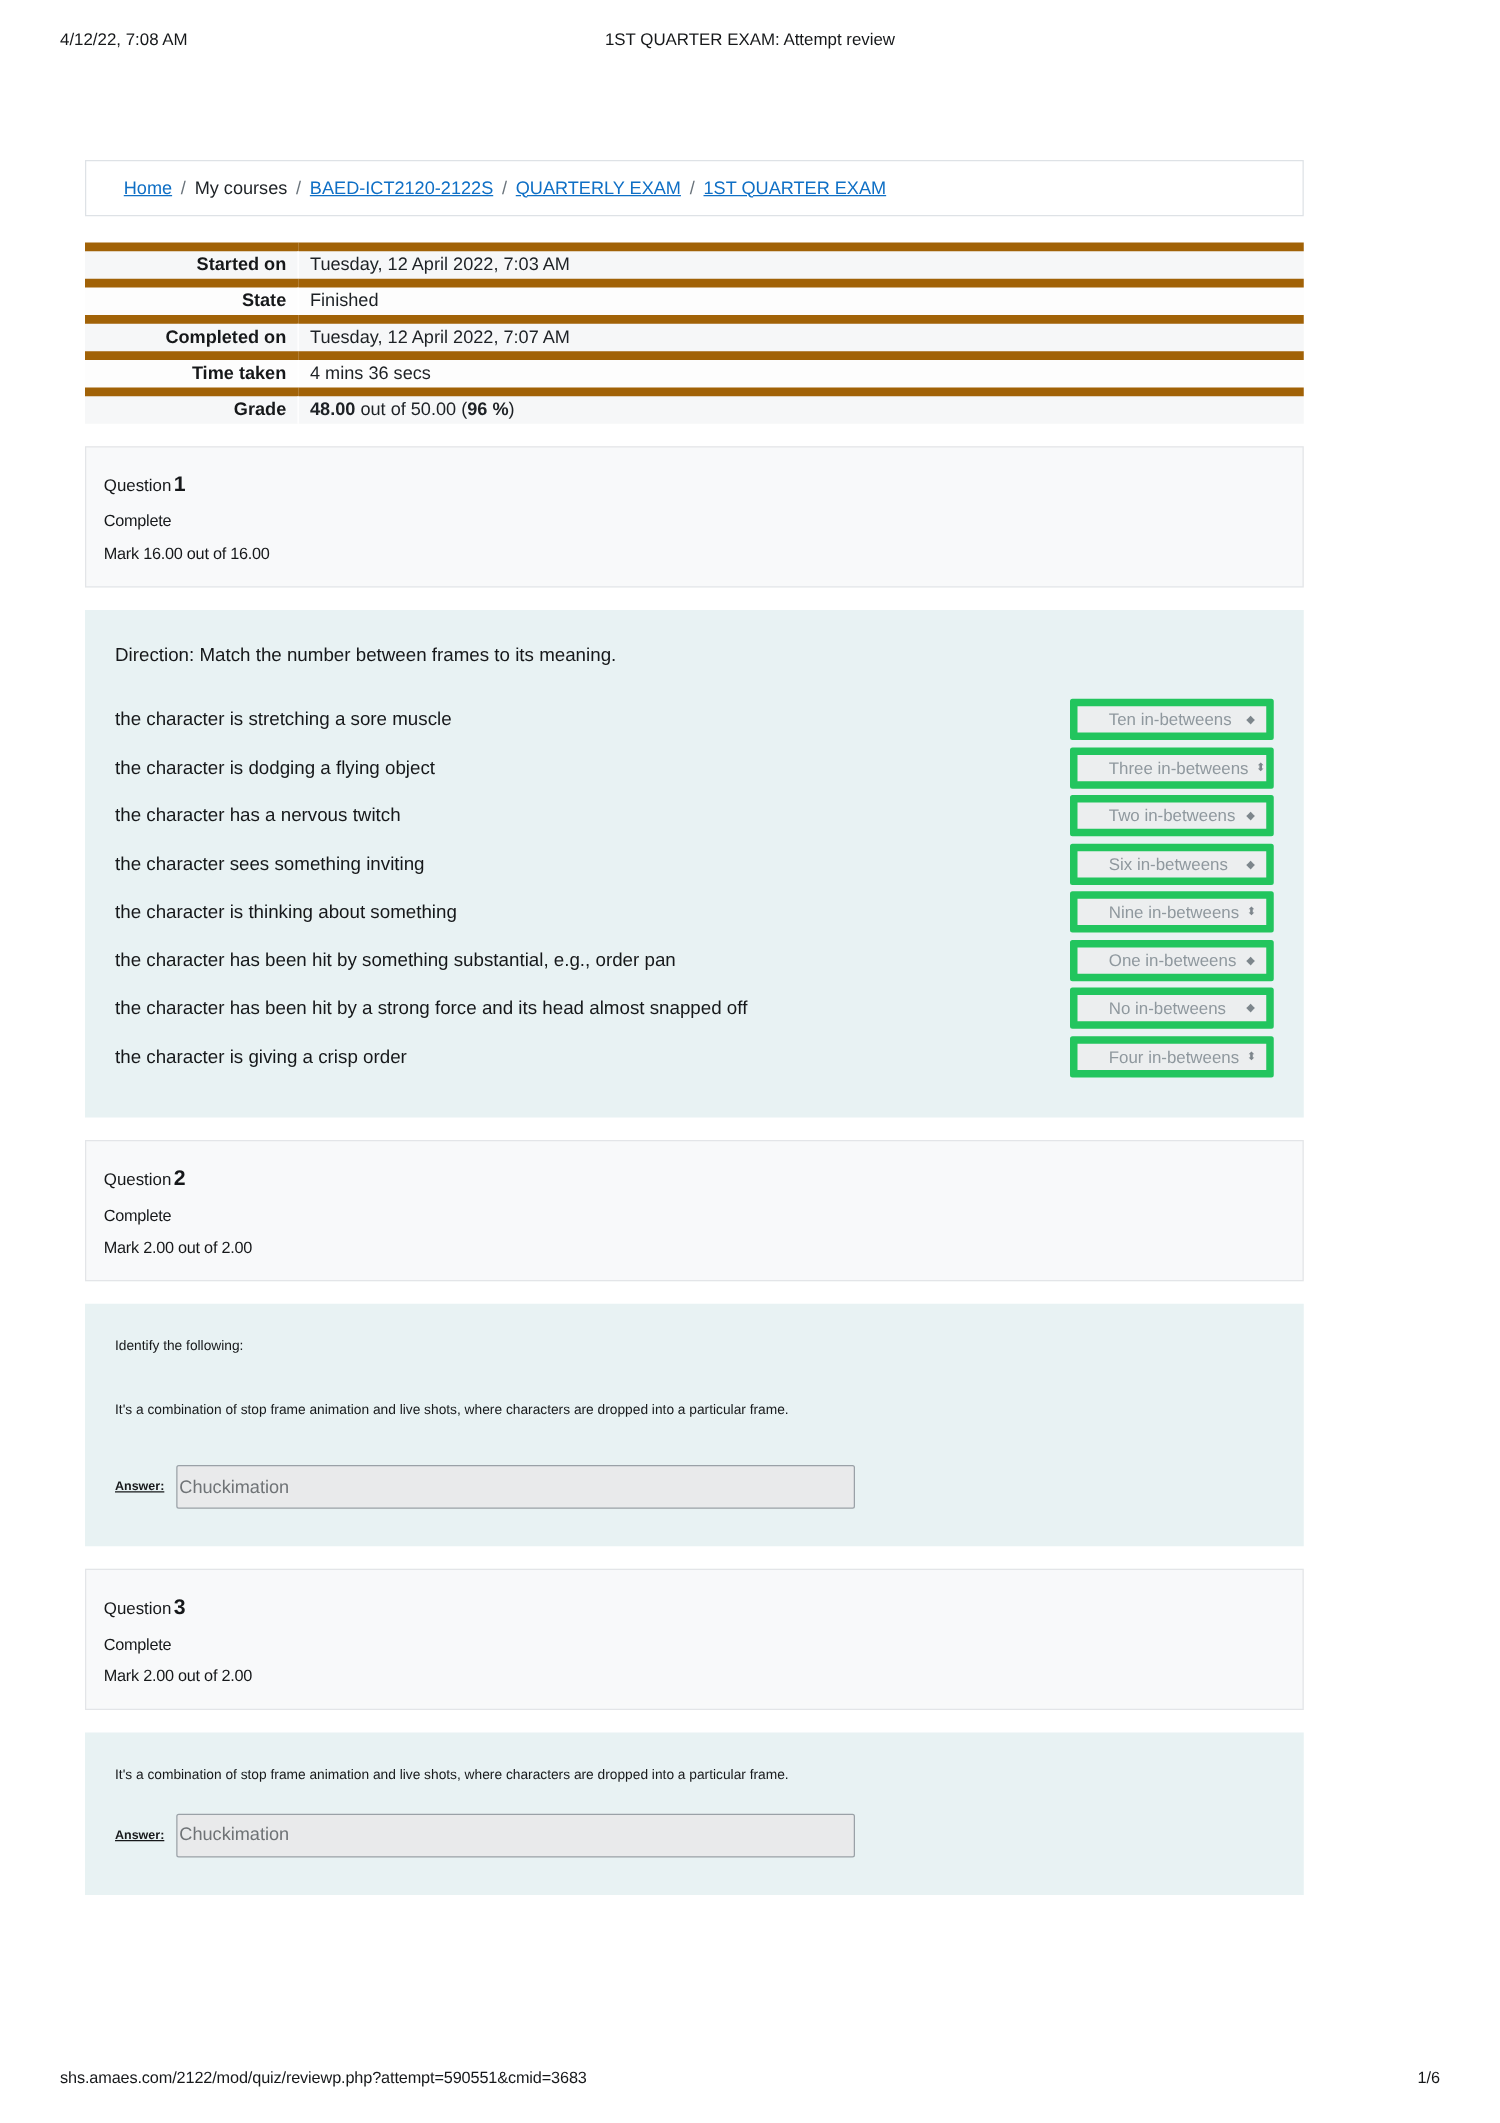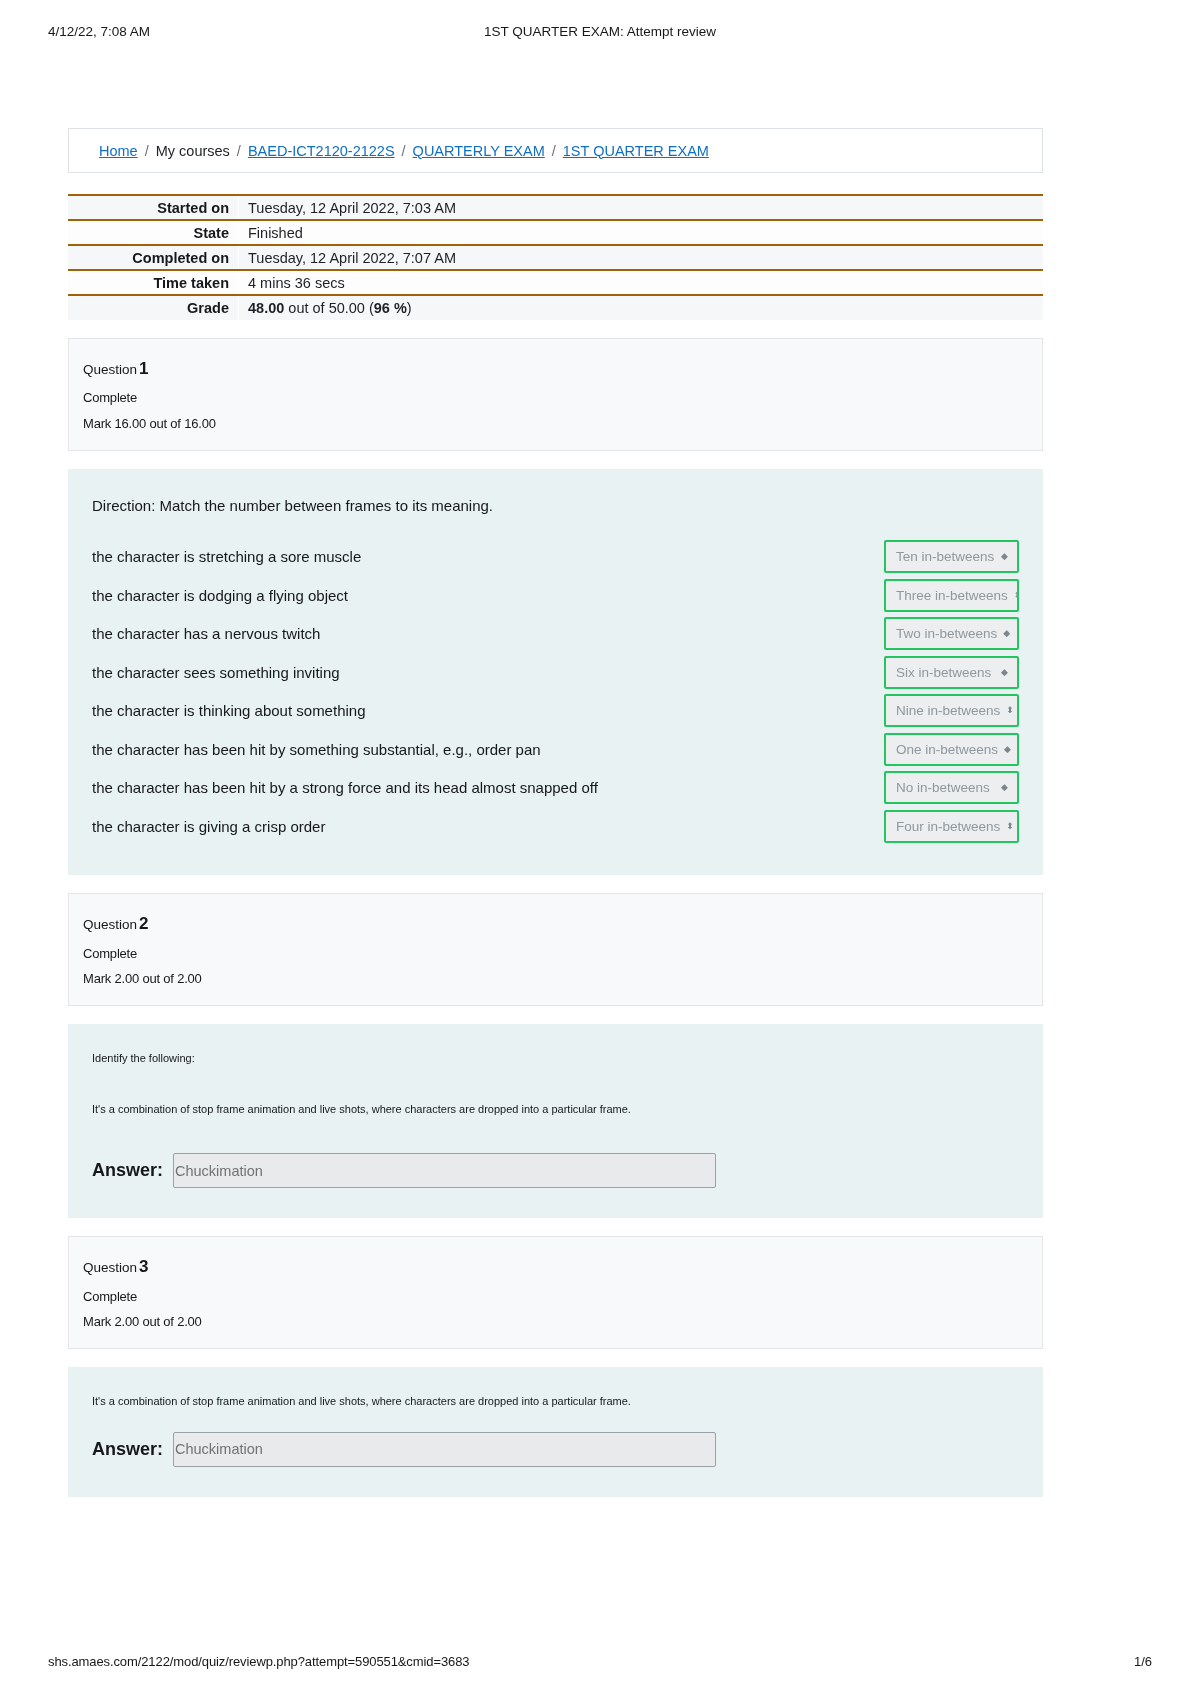--- a/index.html
+++ b/index.html
@@ -101,21 +101,21 @@
   .summary {
     margin-top: 21px;
     border-collapse: collapse;
     width: 975px;
     font-size: 14.5px;
   }
   .summary tr { height: 25px; }
   .summary tr:nth-child(odd) td { background: #f6f7f8; }
   .summary tr:nth-child(even) td { background: #fdfdfd; }
   .summary td {
-    border-top: 2px solid #a16207;
+    border-top: 7px solid #a16207;
     padding: 3px 9px;
     vertical-align: middle;
   }
   .summary td.k {
     width: 152px;
     text-align: right;
     font-weight: bold;
     color: #16181a;
     white-space: nowrap;
   }
@@ -174,30 +174,30 @@
   }
   .match-label {
     flex: 1 1 auto;
     font-size: 15px;
     color: #16181a;
     white-space: nowrap;
     padding-right: 10px;
   }
   .match-select {
     flex: 0 0 auto;
-    width: 135px;
+    width: 163px;
     height: 33px;
     box-sizing: border-box;
     background: #eceeef;
-    border: 2px solid #22c55e;
+    border: 6px solid #22c55e;
     border-radius: 2px;
     display: flex;
     align-items: center;
     justify-content: space-between;
-    padding: 0 9px 0 10px;
+    padding: 0 9px 0 25px;
     font-size: 13.5px;
     color: #8f989e;
     white-space: nowrap;
     overflow: hidden;
   }
   .match-select .sel-arrow {
     font-size: 9px;
     color: #7d868c;
     margin-left: 6px;
     line-height: 1;
@@ -210,25 +210,26 @@
     line-height: 1.5;
   }
   .sa-prompt.spaced { margin-top: 34px; }
   .sa-answer-row {
     margin-top: 36px;
     display: flex;
     align-items: center;
   }
   .sa-answer-row.tight { margin-top: 22px; }
   .sa-label {
-    font-size: 18px;
+    font-size: 10px;
     font-weight: bold;
     color: #16181a;
     margin-right: 10px;
     white-space: nowrap;
+    text-decoration: underline;
   }
   .sa-input {
     width: 543px;
     height: 35px;
     box-sizing: border-box;
     background: #e9eaeb;
     border: 1px solid #9aa1a7;
     border-radius: 2px;
     display: flex;
     align-items: center;

